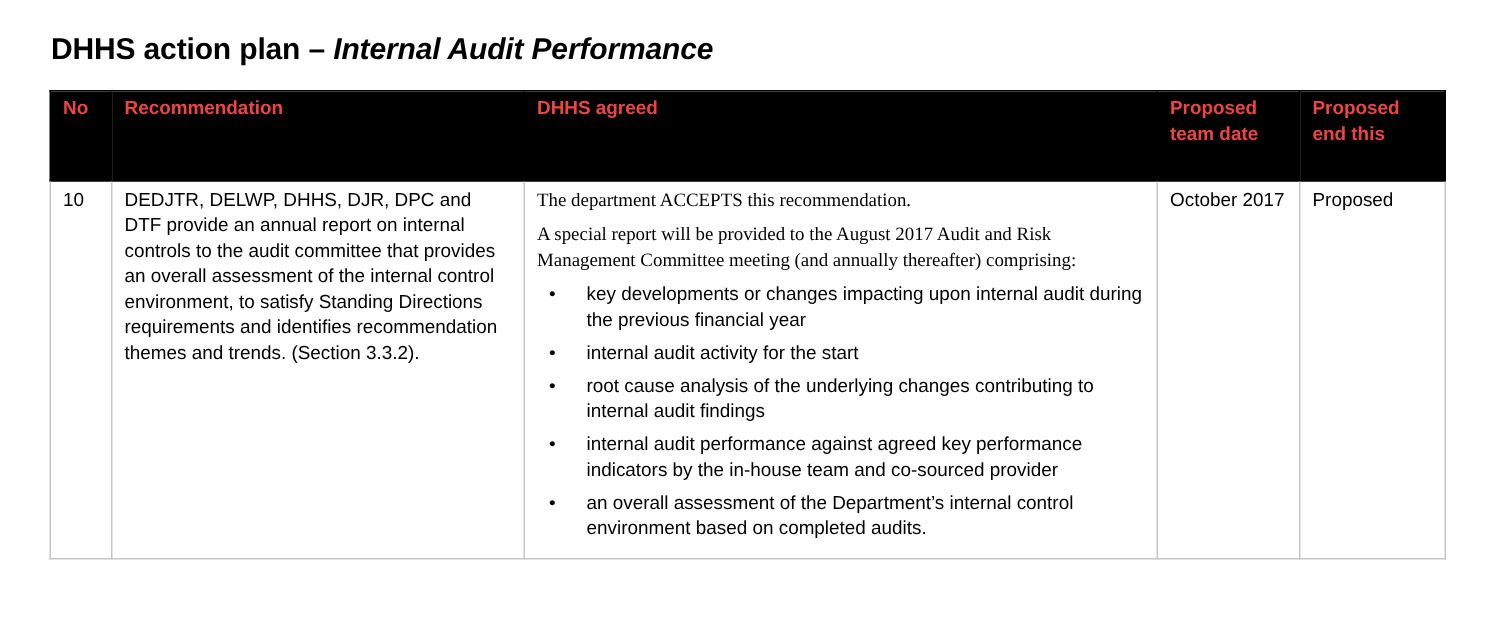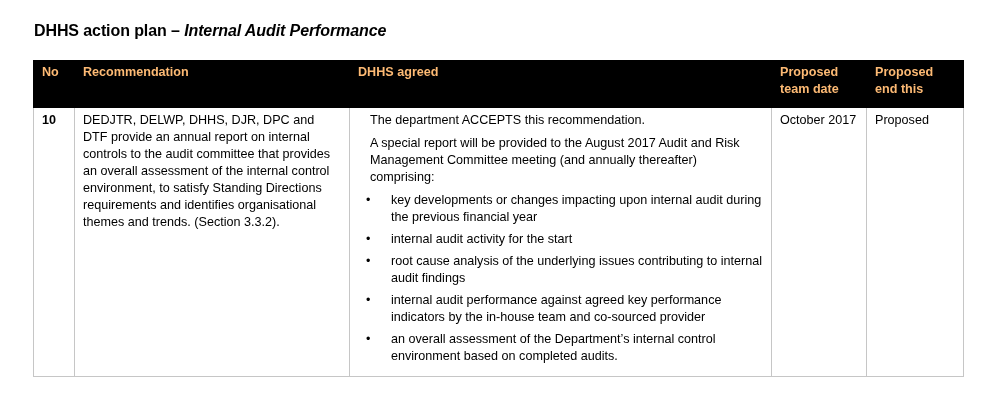--- a/index.html
+++ b/index.html
@@ -1,24 +1,24 @@
 <!DOCTYPE html>
 <html><head>
 <meta charset="utf-8">
 <style>
   html, body { margin: 0; padding: 0; background: #ffffff; }
   body { width: 1000px; height: 411px; position: relative; overflow: hidden;
          font-family: "Liberation Sans", "DejaVu Sans", sans-serif; color: #000; }
-  .heading { position: absolute; left: 34px; top: 22px; font-size: 16px; font-weight: bold; letter-spacing: -0.1px; }
+  .heading { position: absolute; left: 34px; top: 22px; font-size: 20px; font-weight: bold; letter-spacing: -0.1px; }
   .heading em { font-style: italic; }
   table.plan { position: absolute; left: 33px; top: 60px; width: 930px; border-collapse: collapse; table-layout: fixed; font-size: 12.6px; line-height: 17px; }
-  table.plan th { background: #000; color: #fdba74; text-align: left; vertical-align: top; font-weight: bold; padding: 3px 8px 3px 8px; height: 40px; border: 1px solid #000; }
+  table.plan th { background: #000; color: #ef4444; text-align: left; vertical-align: top; font-weight: bold; padding: 3px 8px 16px 8px; height: 40px; border: 1px solid #000; }
   table.plan td { vertical-align: top; padding: 4px 8px 6px 8px; border: 1.5px solid #c6c6c6; }
-  td.no { font-weight: bold; }
-  .action p { margin: 0 0 6px 12px; }
+  td.no { font-weight: normal; }
+  .action p { margin: 0 0 6px 0; font-family: Liberation Serif, serif; }
   .action ul { list-style: none; margin: 0; padding: 0; }
   .action li { position: relative; padding-left: 33px; margin-bottom: 5px; }
   .action li .bullet { position: absolute; left: 8px; top: 0; }
 </style>
 </head>
 <body>
 
 <div class="heading">
   <span>DHHS action plan – </span><em>Internal Audit Performance</em>
 </div>
@@ -36,28 +36,28 @@
       <th>No</th>
       <th>Recommendation</th>
       <th>DHHS agreed</th>
       <th>Proposed team date</th>
       <th>Proposed end this</th>
     </tr>
   </thead>
   <tbody>
     <tr>
       <td class="no">10</td>
-      <td>DEDJTR, DELWP, DHHS, DJR, DPC and DTF provide an annual report on internal controls to the audit committee that provides an overall assessment of the internal control environment, to satisfy Standing Directions requirements and identifies organisational themes and trends.  (Section 3.3.2).</td>
+      <td>DEDJTR, DELWP, DHHS, DJR, DPC and DTF provide an annual report on internal controls to the audit committee that provides an overall assessment of the internal control environment, to satisfy Standing Directions requirements and identifies recommendation themes and trends.  (Section 3.3.2).</td>
       <td class="action">
         <p>The department ACCEPTS this recommendation.</p>
         <p>A special report will be provided to the August 2017 Audit and Risk Management Committee meeting (and annually thereafter) comprising:</p>
         <ul>
           <li><span class="bullet">•</span><span>key developments or changes impacting upon internal audit during the previous financial year</span></li>
           <li><span class="bullet">•</span><span>internal audit activity for the start</span></li>
-          <li><span class="bullet">•</span><span>root cause analysis of the underlying issues contributing to internal audit findings</span></li>
+          <li><span class="bullet">•</span><span>root cause analysis of the underlying changes contributing to internal audit findings</span></li>
           <li><span class="bullet">•</span><span>internal audit performance against agreed key performance indicators by the in-house team and co-sourced provider</span></li>
           <li><span class="bullet">•</span><span>an overall assessment of the Department’s internal control environment based on completed audits.</span></li>
         </ul>
       </td>
       <td>October 2017</td>
       <td>Proposed</td>
     </tr>
   </tbody>
 </table>
 

